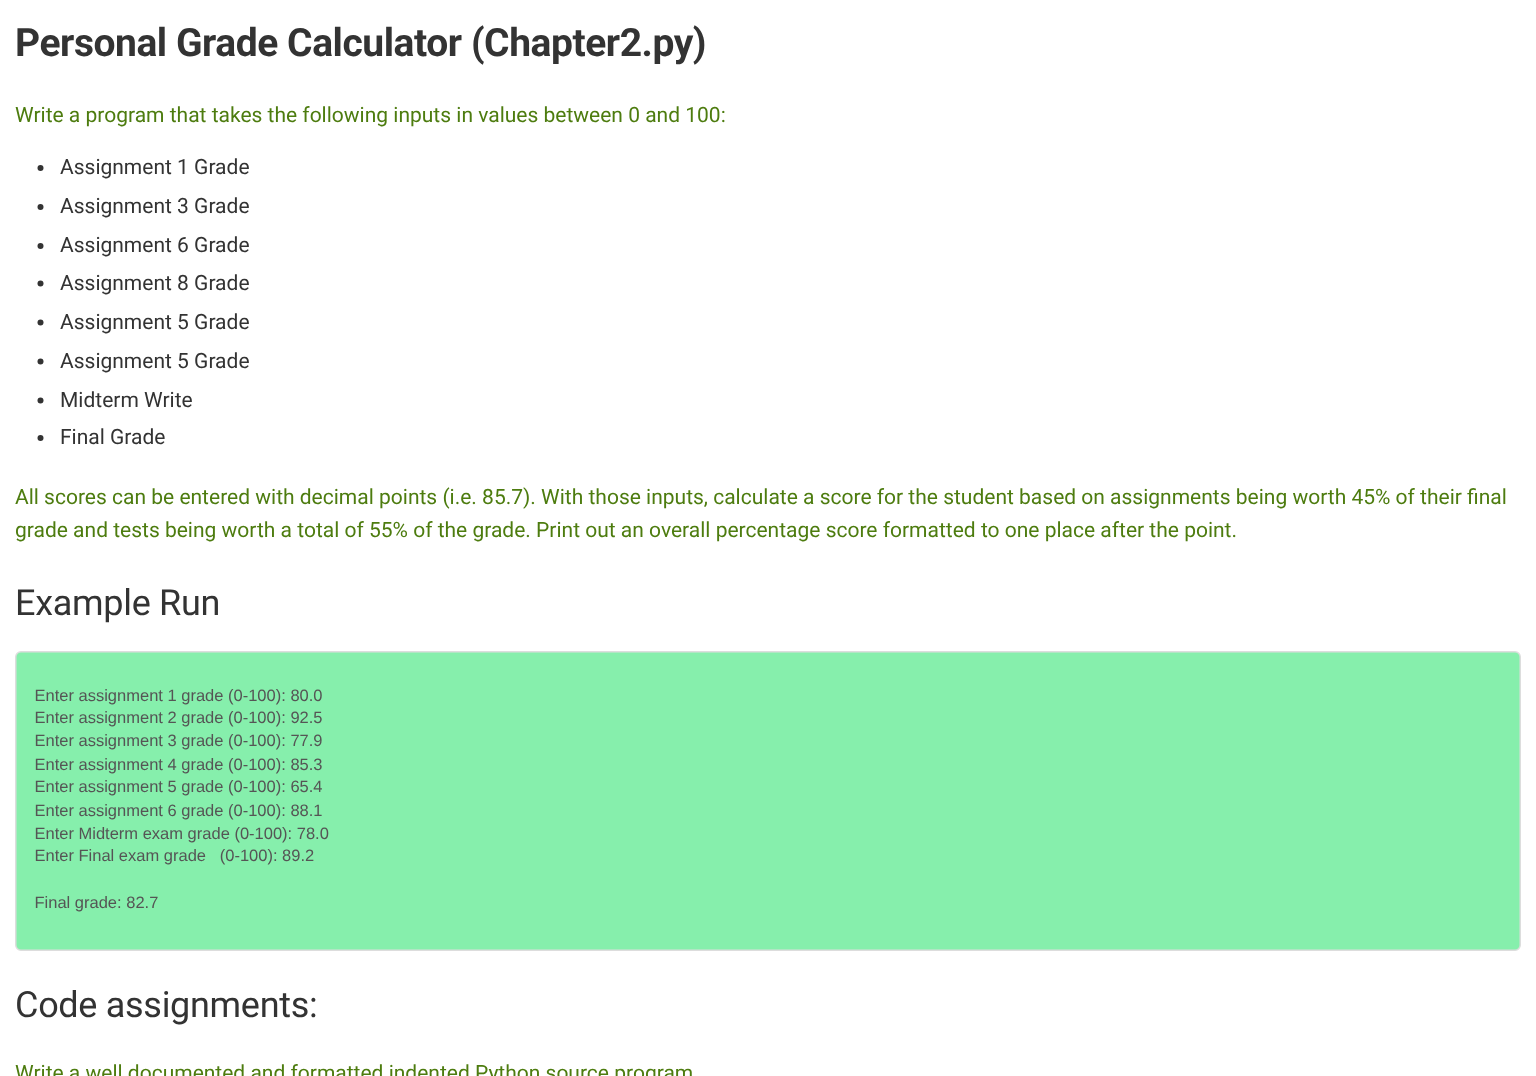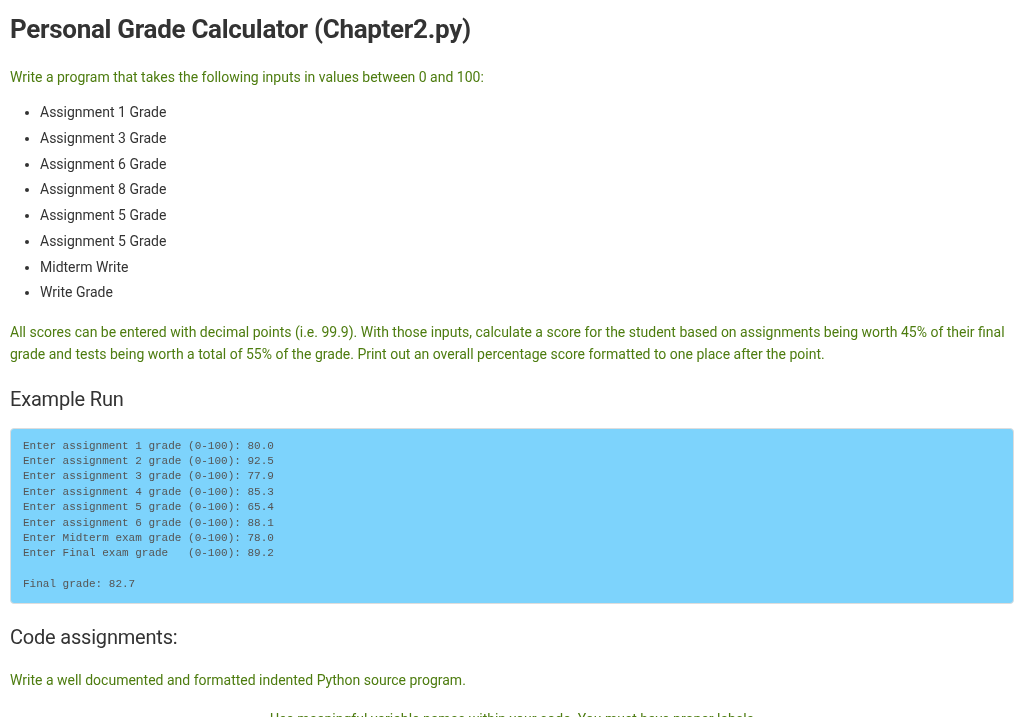--- a/index.html
+++ b/index.html
@@ -17,21 +17,21 @@
       line-height: 1.5;
     }
     h1 {
       font-size: 26px;
       font-weight: 700;
       color: #333;
       margin-bottom: 16px;
       letter-spacing: -0.3px;
     }
     h2 {
-      font-size: 20px;
+      font-size: 24px;
       font-weight: 400;
       color: #333;
       margin-top: 18px;
       margin-bottom: 14px;
       letter-spacing: -0.2px;
     }
     p {
       margin-bottom: 14px;
       color: #4d7c0f;
       line-height: 1.6;
@@ -42,25 +42,25 @@
       margin-bottom: 14px;
       list-style-type: disc;
       padding-left: 12px;
     }
     li {
       margin-bottom: 4px;
       color: #333;
       line-height: 1.55;
     }
     pre {
-      background: #7dd3fc;
+      background: #86efac;
       border: 1px solid #ddd;
       border-radius: 4px;
-      padding: 10px 12px;
-      font-family: Liberation Mono, monospace;
+      padding: 22px 12px;
+      font-family: Liberation Sans, sans-serif;
       font-size: 11px;
       line-height: 1.4;
       color: #555;
       white-space: pre;
       overflow-x: auto;
       margin-bottom: 14px;
     }
     .centered-line {
       text-align: center;
       margin-bottom: 0;
@@ -74,24 +74,24 @@
 <p>Write a program that takes the following inputs in values between 0 and 100:</p>
 
 <ul>
   <li>Assignment 1 Grade</li>
   <li>Assignment 3 Grade</li>
   <li>Assignment 6 Grade</li>
   <li>Assignment 8 Grade</li>
   <li>Assignment 5 Grade</li>
   <li>Assignment 5 Grade</li>
   <li>Midterm Write</li>
-  <li>Write Grade</li>
+  <li>Final Grade</li>
 </ul>
 
-<p>All scores can be entered with decimal points (i.e. 99.9). With those inputs, calculate a score for the student based on assignments being worth 45% of their final grade and tests being worth a total of 55% of the grade. Print out an overall percentage score formatted to one place after the point.</p>
+<p>All scores can be entered with decimal points (i.e. 85.7). With those inputs, calculate a score for the student based on assignments being worth 45% of their final grade and tests being worth a total of 55% of the grade. Print out an overall percentage score formatted to one place after the point.</p>
 
 <h2>Example Run</h2>
 
 <pre>Enter assignment 1 grade (0-100): 80.0
 Enter assignment 2 grade (0-100): 92.5
 Enter assignment 3 grade (0-100): 77.9
 Enter assignment 4 grade (0-100): 85.3
 Enter assignment 5 grade (0-100): 65.4
 Enter assignment 6 grade (0-100): 88.1
 Enter Midterm exam grade (0-100): 78.0

